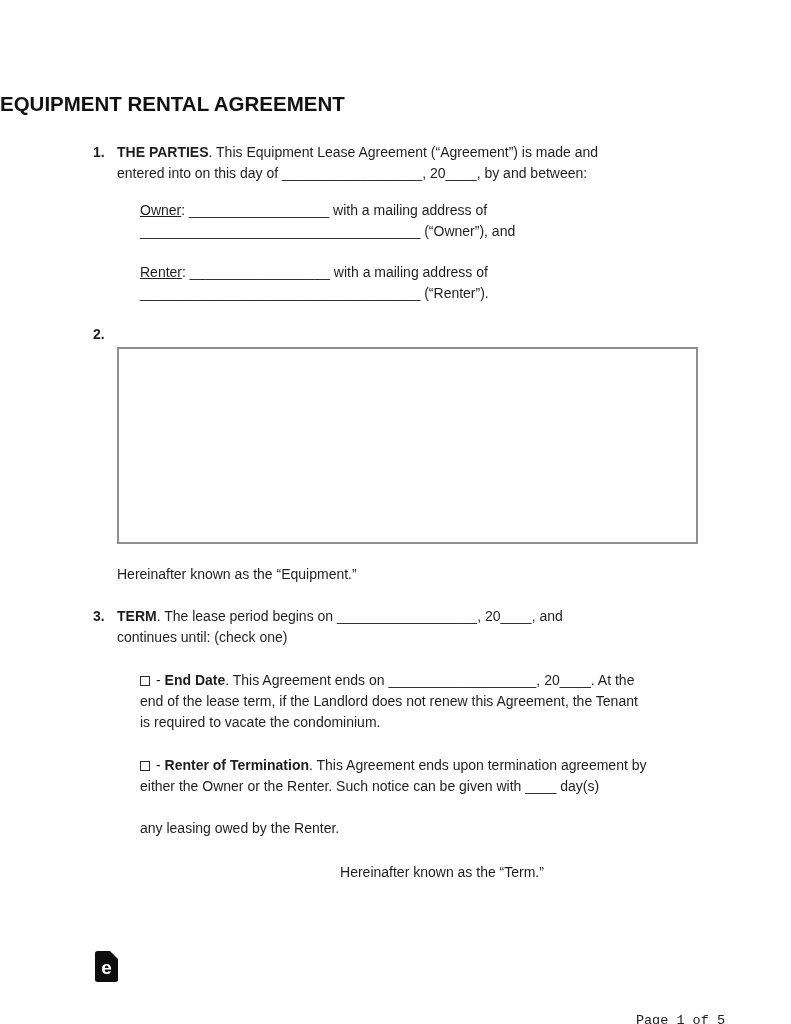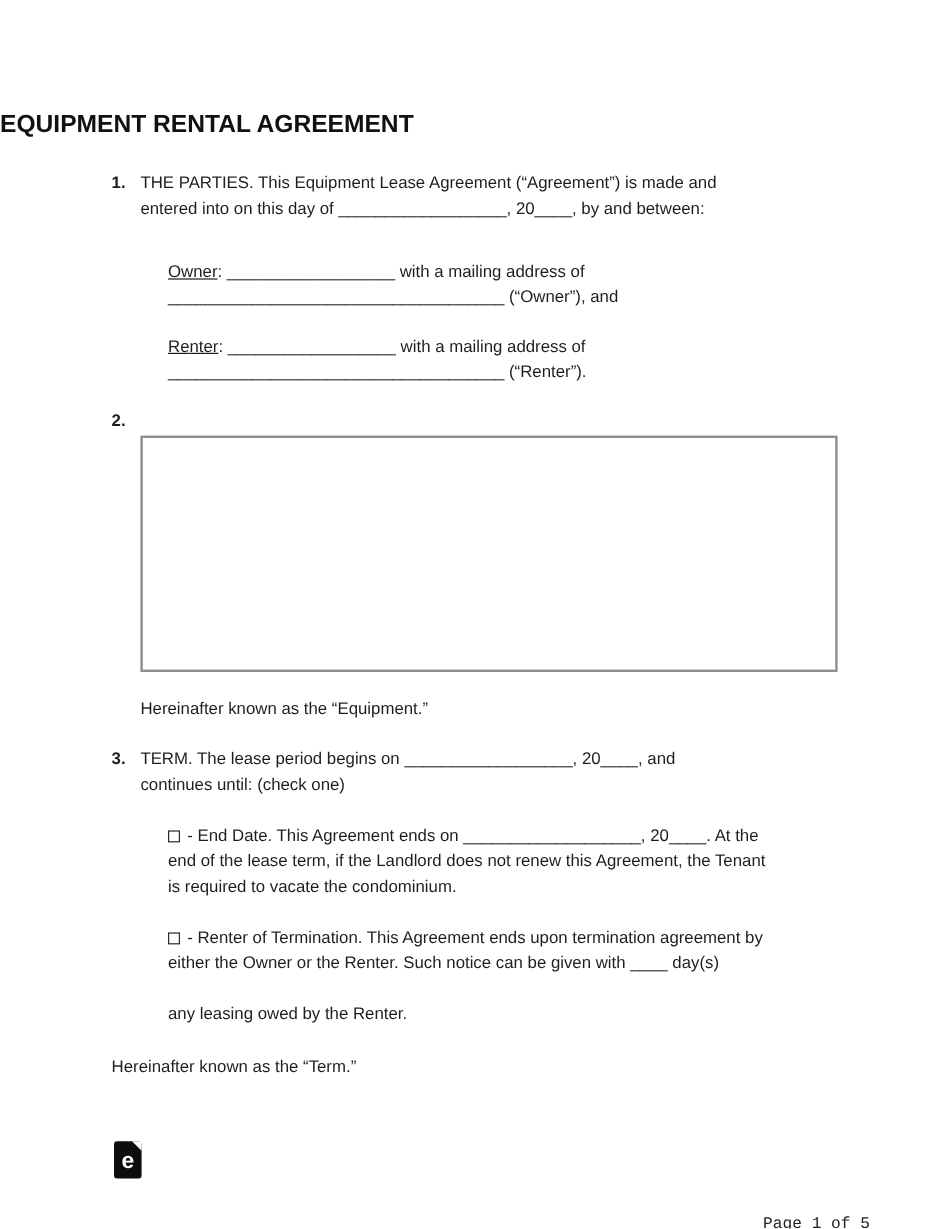--- a/index.html
+++ b/index.html
@@ -16,48 +16,48 @@
     background: #ffffff;
     overflow: hidden;
     padding-top: 92px;
   }
   .title {
     font-size: 20.5px;
     line-height: 24px;
     font-weight: bold;
     color: #111111;
   }
-  b { font-weight: normal; }
+  b { font-weight: bold; }
   .u { text-decoration: underline; }
   .sec { display: flex; margin-left: 93px; }
   .sec-num { width: 24px; flex: none; font-weight: bold; }
   .sec-body { width: 600px; }
   .sec-parties   { margin-top: 26px; }
   .sec-equipment { margin-top: 20px; }
   .sec-term      { margin-top: 21px; }
   .indent { margin-left: 140px; width: 580px; }
-  .owner-clause  { margin-top: 32px; }
+  .owner-clause  { margin-top: 16px; }
   .renter-clause { margin-top: 20px; }
   .eq-box {
     margin: 2px 0 0 117px;
     width: 581px; height: 197px;
     border: 2px solid #8e8e8e;
     background: #ffffff;
   }
   .note-equipment { margin: 20px 0 0 117px; }
   .opt { margin-top: 22px; }
   .checkbox {
     display: inline-block;
     width: 10px; height: 10px;
     border: 1.5px solid #2a2a2a;
     vertical-align: -1px;
     margin-right: 6px;
     background: #ffffff;
   }
-  .note-term { margin: 23px 0 0 93px; }
+  .note-term { margin: 23px 0 0 93px; text-align: center; }
   .logo {
     position: absolute;
     left: 95px; top: 951px;
     width: 23px; height: 31px;
     background: #0d0d0d;
     border-radius: 2.5px;
   }
   .logo::before {
     content: "";
     position: absolute; top: 0; right: 0;

